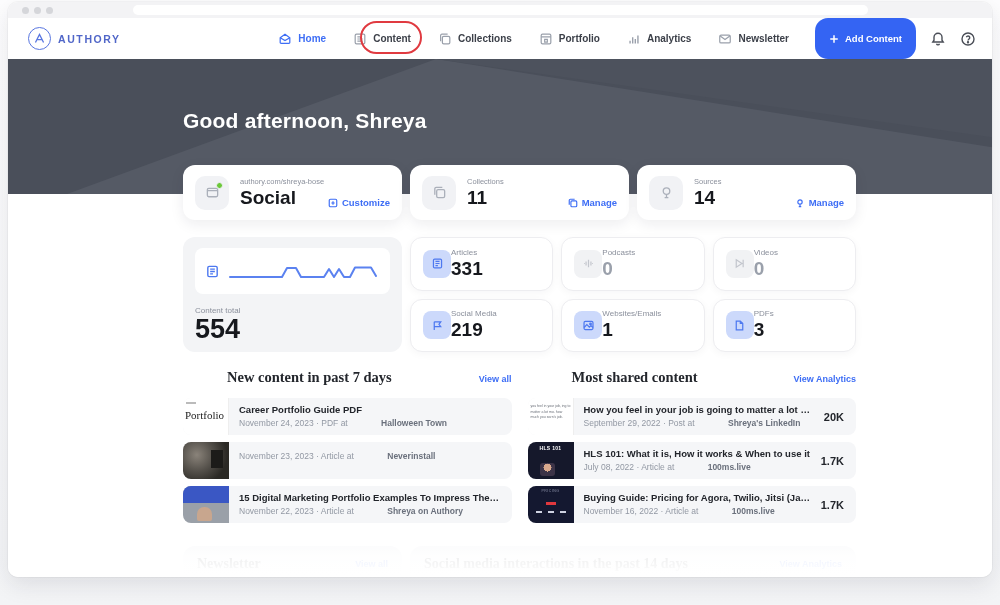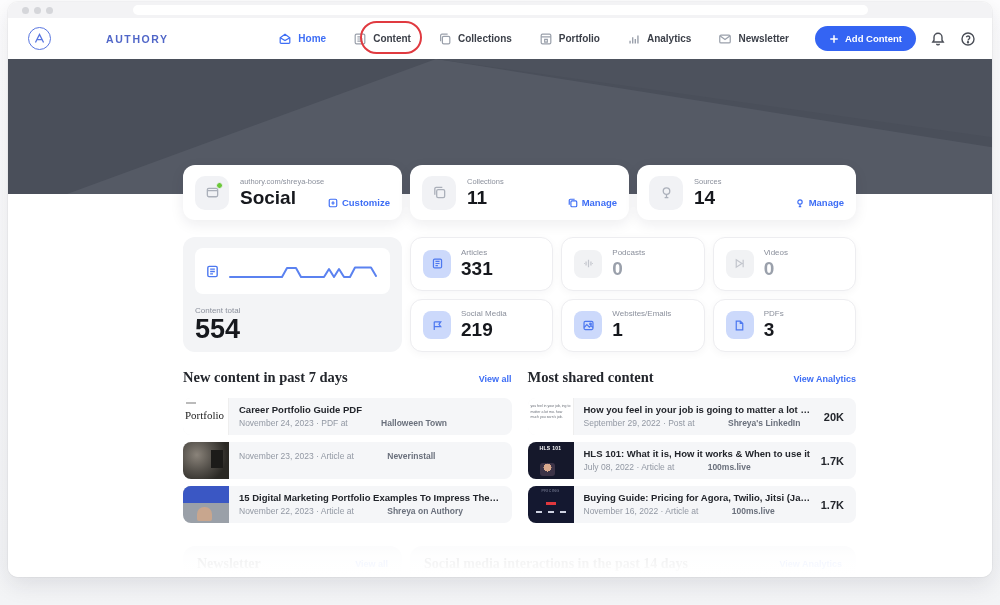--- a/index.html
+++ b/index.html
@@ -11,29 +11,29 @@
   
   .chrome { position:relative; height:16px; background:#f3f3f5; }
   .dots { position:absolute; left:14px; top:5px; display:flex; gap:5px; }
   .dot { width:7px; height:7px; border-radius:50%; background:#d5d6da; }
   .urlbar { position:absolute; left:125px; top:3px; width:735px; height:10px; background:#fff; border-radius:5px; }
 
   
   .appbar { position:relative; height:41px; background:#fff; display:flex; align-items:center; padding:0 16px 0 20px; }
   .brand { display:flex; align-items:center; gap:7px; color:#5066d0; }
   .brand-logo { width:23px; height:23px; border-radius:50%; border:1.6px solid #5976e0; display:flex; align-items:center; justify-content:center; color:#5976e0; }
-  .brand-name { font-size:10.5px; font-weight:bold; letter-spacing:1.6px; color:#5066c8;margin-left:48px; }
+  .brand-name { font-size:10.5px; font-weight:bold; letter-spacing:1.6px; color:#5066c8; }
   .nav { display:flex; align-items:center; gap:27px; margin-left:auto; margin-right:26px; }
   .nav-item { display:flex; align-items:center; gap:6px; font-size:10px; font-weight:600; color:#3c4049; cursor:pointer; }
   .nav-item .nicon { color:#9aa0ab; display:flex; }
   .nav-item.active { color:#3e6ef5; }
   .nav-item.active .nicon { color:#3e6ef5; }
   .annotation-ring { position:absolute; left:352px; top:3px; width:62px; height:33px; border:2.6px solid #e03a40; border-radius:17px; pointer-events:none; }
   .actions { display:flex; align-items:center; gap:14px; }
-  .btn-add { display:flex; align-items:center; gap:6px; background:#3464f3; color:#fff; font-size:9.5px; font-weight:600; height:25px; padding:0 14px; border:none; border-radius:13px; cursor:pointer; }
+  .btn-add { display:flex; align-items:center; gap:6px; background:#3464f3; color:#fff; font-size:9.5px; font-weight:600; height:41px; padding:0 14px; border:none; border-radius:13px; cursor:pointer; }
   .iconbtn { color:#4a4e57; display:flex; cursor:pointer; }
 
   
   .hero { position:relative; height:135px; background:#4a4f5a; overflow:hidden; }
   .facet { position:absolute; inset:0; }
   .facet1 { background:#555a65; clip-path:polygon(43.5% 0, 6% 100%, 130% 100%); }
   .facet2 { background:#4d525d; clip-path:polygon(43.5% 0, 100% 0, 100% 58%); }
   .greeting { position:absolute; left:175px; top:50px; color:#fff; font-size:21px; font-weight:bold; letter-spacing:.2px; }
 
   
@@ -48,32 +48,32 @@
   .qaction { position:absolute; right:12px; bottom:12px; display:flex; align-items:center; gap:4px; color:#3e6ef5; font-size:9.5px; font-weight:600; cursor:pointer;text-align:right; }
 
   .stats-row { display:flex; gap:8px; margin-top:17px; }
   .total-card { width:219px; height:115px; background:#f3f4f6; border-radius:12px; padding:11px 12px; flex:none; }
   .spark-box { background:#fff; border-radius:8px; height:46px; display:flex; align-items:center; padding:0 10px; }
   .spark-box .doc { color:#4d78f0; display:flex; flex:none; }
   .sparkline { flex:1; height:26px; margin-left:8px; }
   .total-label { font-size:8px; color:#8b909c; margin-top:12px; }
   .total-value { font-size:27px; font-weight:bold; color:#16181d; line-height:1.05; }
   .stat-grid { flex:1; display:grid; grid-template-columns:repeat(3,1fr); grid-template-rows:1fr 1fr; gap:8px; }
-  .scard { background:#fff; border:1px solid #ededf0; border-radius:12px; display:flex; align-items:center; padding-left:12px; gap:10px; box-shadow:0 2px 8px rgba(25,30,45,.04); }
+  .scard { background:#fff; border:1px solid #ededf0; border-radius:12px; display:flex; align-items:center; padding-left:12px; box-shadow:0 2px 8px rgba(25,30,45,.04); }
   .sicon { width:28px; height:28px; border-radius:8px; display:flex; align-items:center; justify-content:center; flex:none; }
   .scard.on .sicon { background:#ccd9fb; color:#4d78f0; }
   .scard.off .sicon { background:#f1f2f4; color:#c3c6cd; }
   .slabel { font-size:8px; color:#8b909c; }
   .svalue { font-size:19px; font-weight:bold; color:#16181d; margin-top:1px; }
   .scard.off .svalue { color:#9aa0ab; }
 
   .sections-row { display:flex; gap:16px; margin-top:17px; }
   .seccol { flex:1; min-width:0; }
   .sec-head { display:flex; align-items:baseline; justify-content:space-between; height:22px; }
-  .sec-title { font-family:"Liberation Serif", serif; font-size:14.5px; font-weight:bold; color:#23262c; }
+  .sec-title { font-family:"Liberation Serif", serif; font-size:14.5px; font-weight:bold; color:#23262c;margin-left:44px; }
   .sec-link { font-size:9px; font-weight:600; color:#3e6ef5; cursor:pointer; }
   .items { margin-top:7px; display:flex; flex-direction:column; gap:7px; }
   .item { height:37px; background:#f5f6f8; border-radius:8px; display:flex; align-items:stretch; overflow:hidden; cursor:pointer; }
   .thumb { width:46px; flex:none; position:relative; overflow:hidden; background:#fff; }
   .itext { padding:6px 10px 0; min-width:0; flex:1; }
   .ititle { font-size:9.5px; font-weight:bold; color:#22252b; white-space:nowrap; overflow:hidden; text-overflow:ellipsis; }
   .imeta { font-size:8.5px; color:#9298a3; margin-top:3px; white-space:nowrap; overflow:hidden; }
   .imeta b { color:#6a707c;padding-left:31px; }
   .icount { align-self:center; margin-right:12px; font-size:11px; font-weight:bold; color:#22252b; flex:none; }
 
@@ -206,20 +206,21 @@
             <path d="M6.4 6.2a1.7 1.7 0 1 1 2.4 2c-.5.4-.8.7-.8 1.3"></path>
             <circle cx="8" cy="11.2" r=".5" fill="currentColor"></circle>
           </svg>
       </span>
     </div>
   </div>
 
   <div class="hero">
     <div class="facet facet1"></div>
     <div class="facet facet2"></div>
+    <div class="greeting">Good afternoon, Shreya</div>
   </div>
 
   <div class="main">
 
     <div class="quick-row">
       <div class="qcard">
         <span class="qicon">
           <svg width="15" height="15" viewBox="0 0 16 16" fill="none" stroke="currentColor" stroke-width="1.4">
               <rect x="2.5" y="3.5" width="11" height="9" rx="1.5"></rect>
               <path d="M2.5 6h11"></path>

